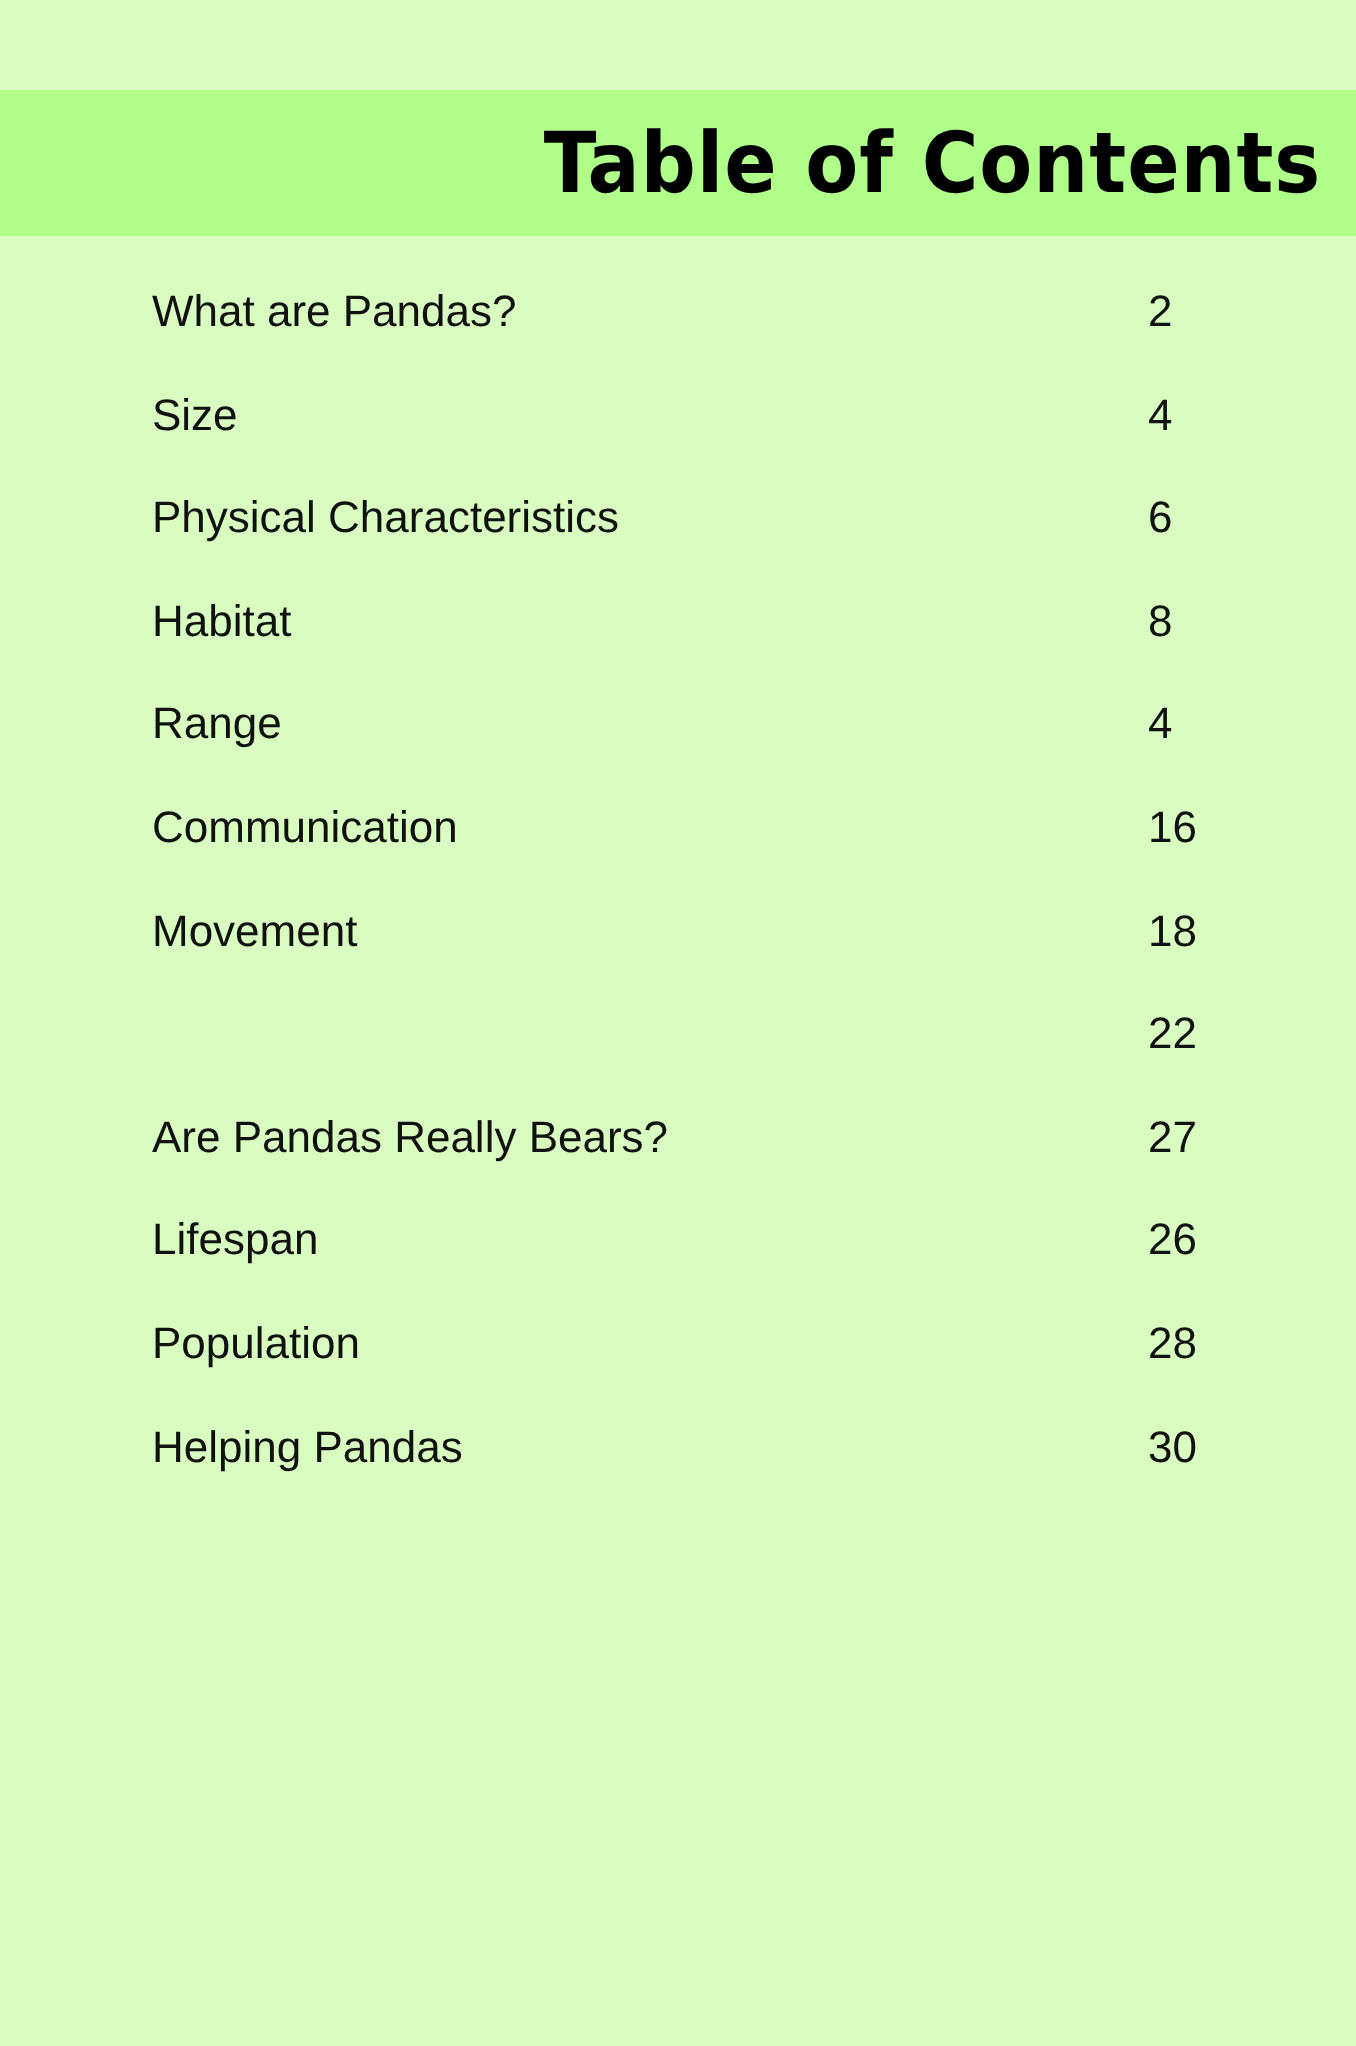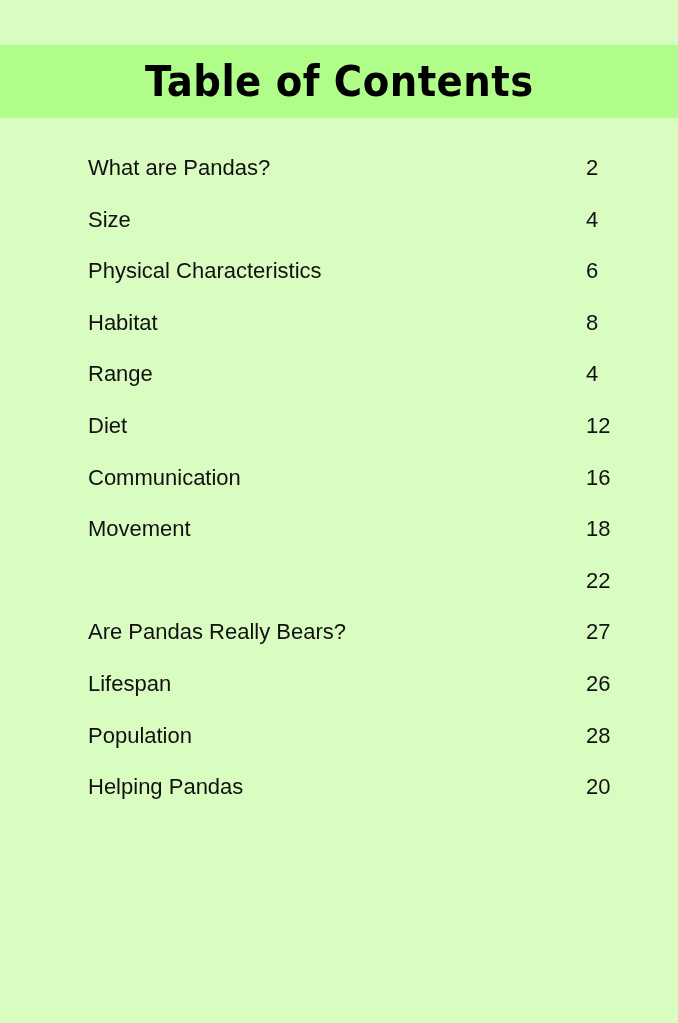--- a/index.html
+++ b/index.html
@@ -17,38 +17,38 @@
     }
     .title-band {
       position: absolute;
       left: 0;
       top: 45px;
       width: 678px;
       height: 73px;
       background: #b0fd8a;
       display: flex;
       align-items: center;
-      justify-content: center;
+      justify-content: flex-end;
     }
     .title {
       font-family: "DejaVu Sans", sans-serif;
       font-weight: bold;
       font-size: 42px;
       letter-spacing: 0.5px;
       color: #000;
       margin: 0;
       line-height: 1;
       transform: scaleX(0.92);
     }
     .toc {
       position: absolute;
       left: 76px;
       top: 138px;
       width: 540px;
-      margin: 12px;
+      margin: 0;
       padding: 0;
       list-style: none;
       text-decoration: underline;
     }
     .toc-row {
       position: relative;
       height: 51.6px;
       display: block;
       cursor: pointer;
     }
@@ -92,24 +92,20 @@
   </li>
   <li class="toc-row">
     <span class="toc-label">Habitat</span>
     <span class="toc-page">8</span>
   </li>
   <li class="toc-row">
     <span class="toc-label">Range</span>
     <span class="toc-page">4</span>
   </li>
   <li class="toc-row">
-    <span class="toc-label">Diet</span>
-    <span class="toc-page">12</span>
-  </li>
-  <li class="toc-row">
     <span class="toc-label">Communication</span>
     <span class="toc-page">16</span>
   </li>
   <li class="toc-row">
     <span class="toc-label">Movement</span>
     <span class="toc-page">18</span>
   </li>
   <li class="toc-row">
     <span class="toc-page">22</span>
   </li>
@@ -120,15 +116,15 @@
   <li class="toc-row">
     <span class="toc-label">Lifespan</span>
     <span class="toc-page">26</span>
   </li>
   <li class="toc-row">
     <span class="toc-label">Population</span>
     <span class="toc-page">28</span>
   </li>
   <li class="toc-row">
     <span class="toc-label">Helping Pandas</span>
-    <span class="toc-page">20</span>
+    <span class="toc-page">30</span>
   </li>
 </ul>
 
 </body></html>

